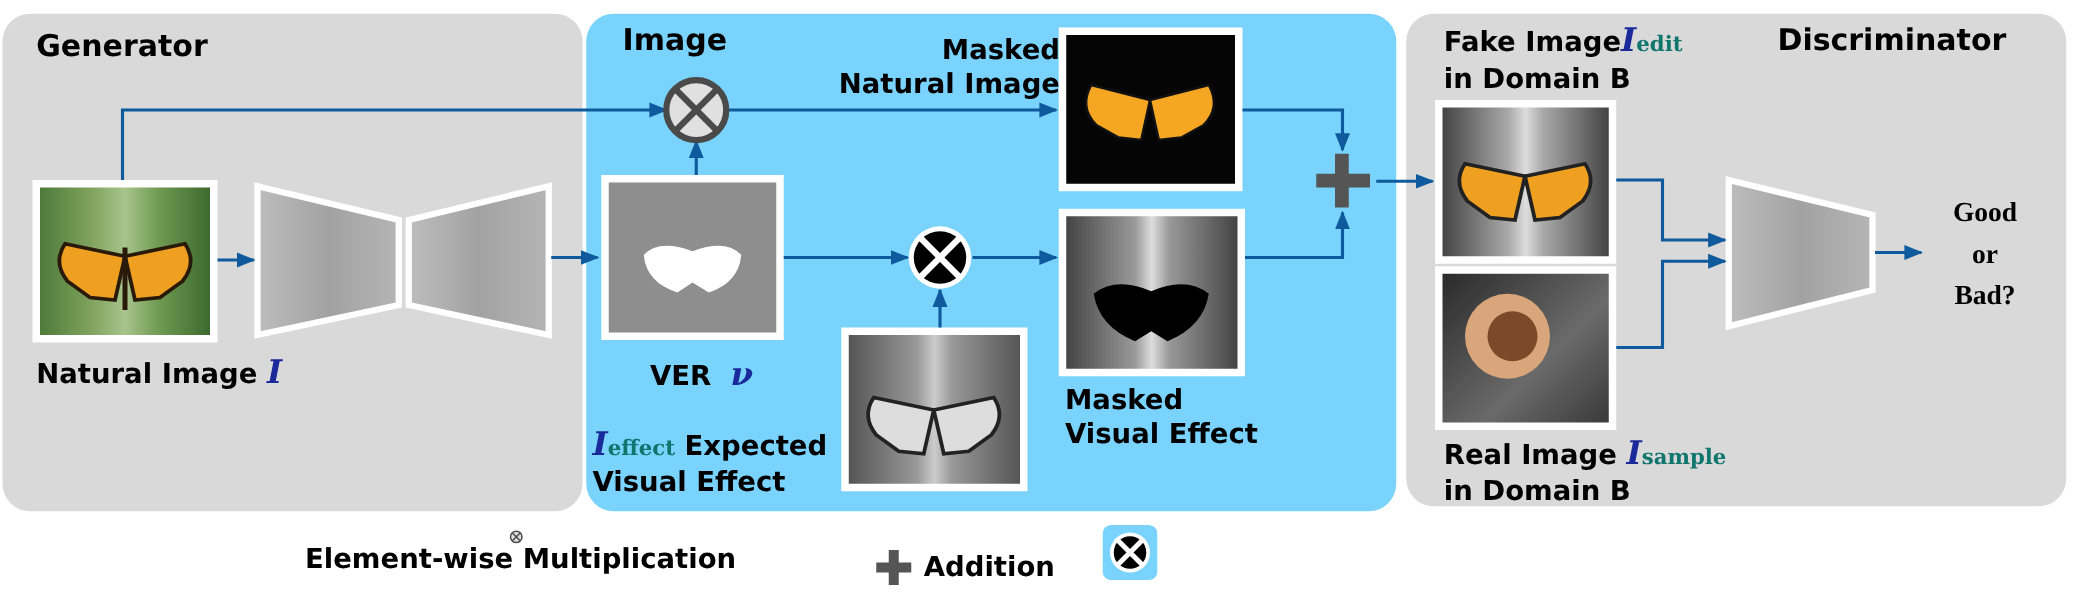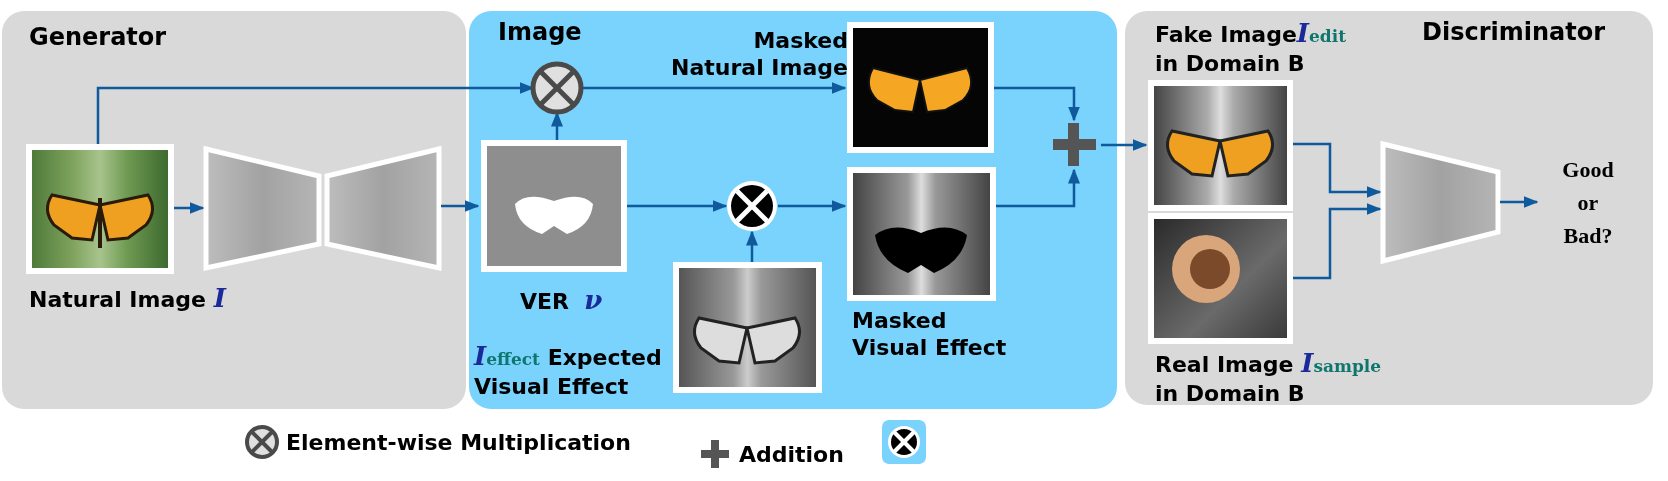--- a/index.html
+++ b/index.html
@@ -179,21 +179,21 @@
     <line x1="737" y1="191" x2="767" y2="221" stroke="#fff" stroke-width="5"></line>
     <line x1="767" y1="191" x2="737" y2="221" stroke="#fff" stroke-width="5"></line>
   </g>
 
   <g>
     <rect x="1068" y="123" width="11" height="43" fill="#555"></rect>
     <rect x="1053" y="139" width="43" height="11" fill="#555"></rect>
   </g>
 </svg>
 
-<div class="legend" style="left:244px;">
+<div class="legend" style="left:244px;flex-direction:column;">
   <svg class="ic" viewBox="0 0 36 36">
     <circle cx="18" cy="18" r="15" fill="#e0e0e0" stroke="#4a4a4a" stroke-width="4"></circle>
     <line x1="8" y1="8" x2="28" y2="28" stroke="#4a4a4a" stroke-width="4"></line>
     <line x1="28" y1="8" x2="8" y2="28" stroke="#4a4a4a" stroke-width="4"></line>
   </svg>
   <span>Element-wise Multiplication</span>
 </div>
 <div class="legend" style="left:697px;margin-top:12px;">
   <svg class="ic" viewBox="0 0 36 36">
     <rect x="14" y="4" width="8" height="28" fill="#555"></rect>

